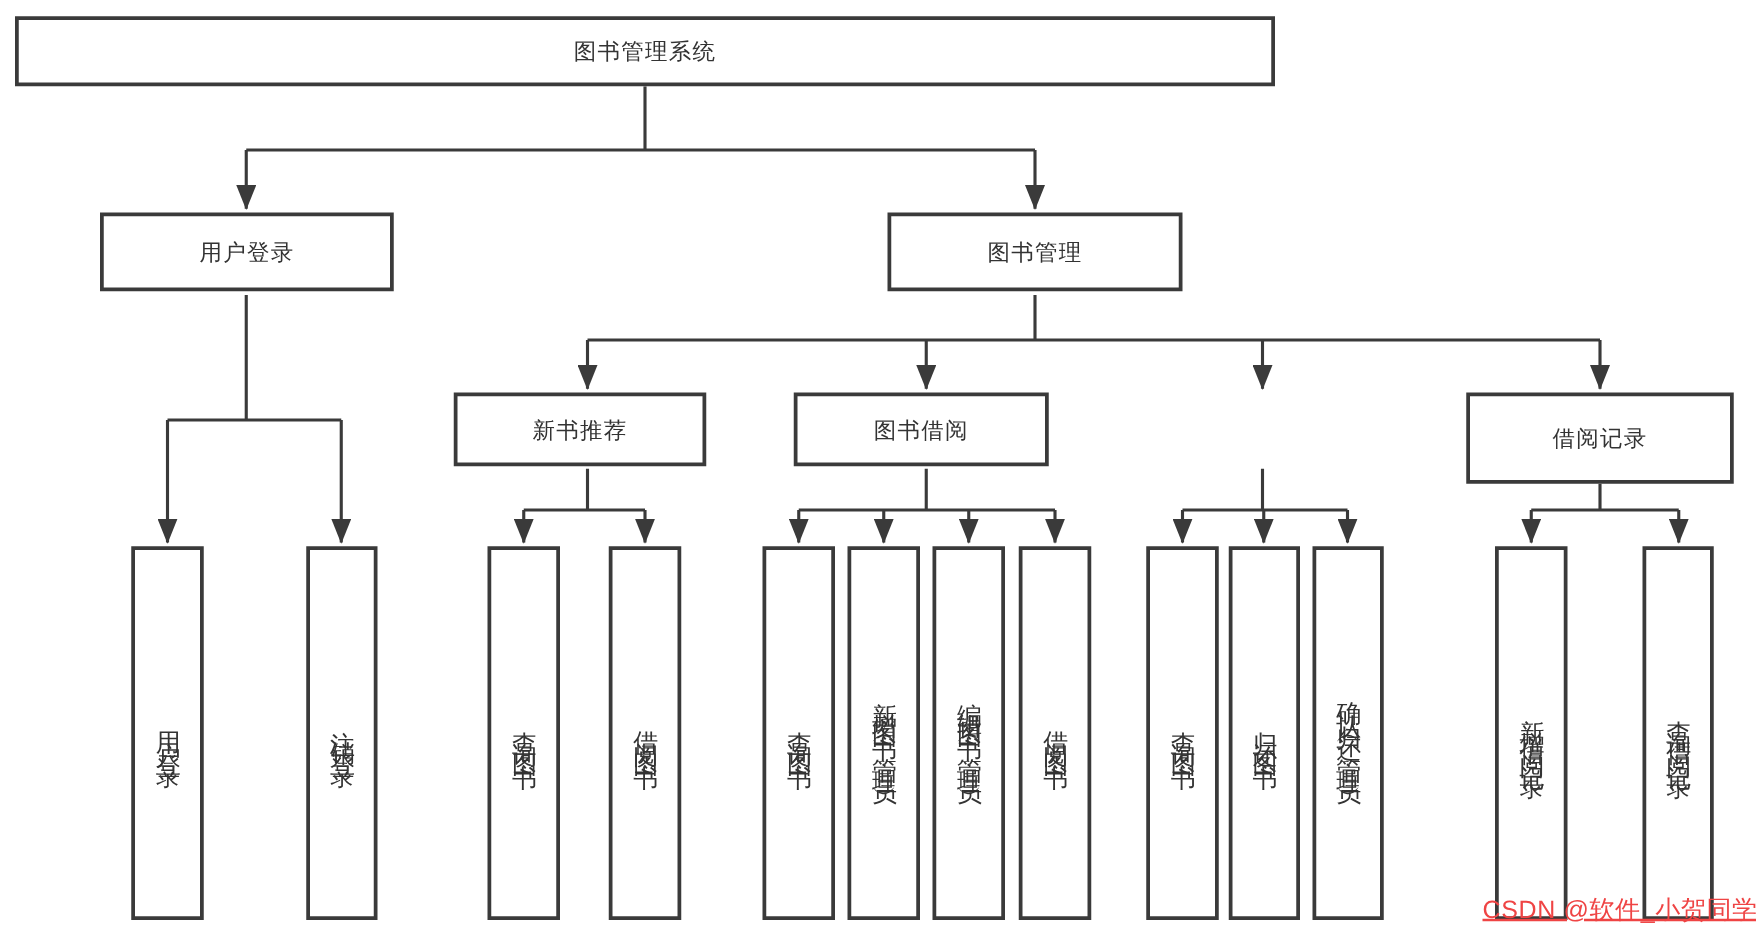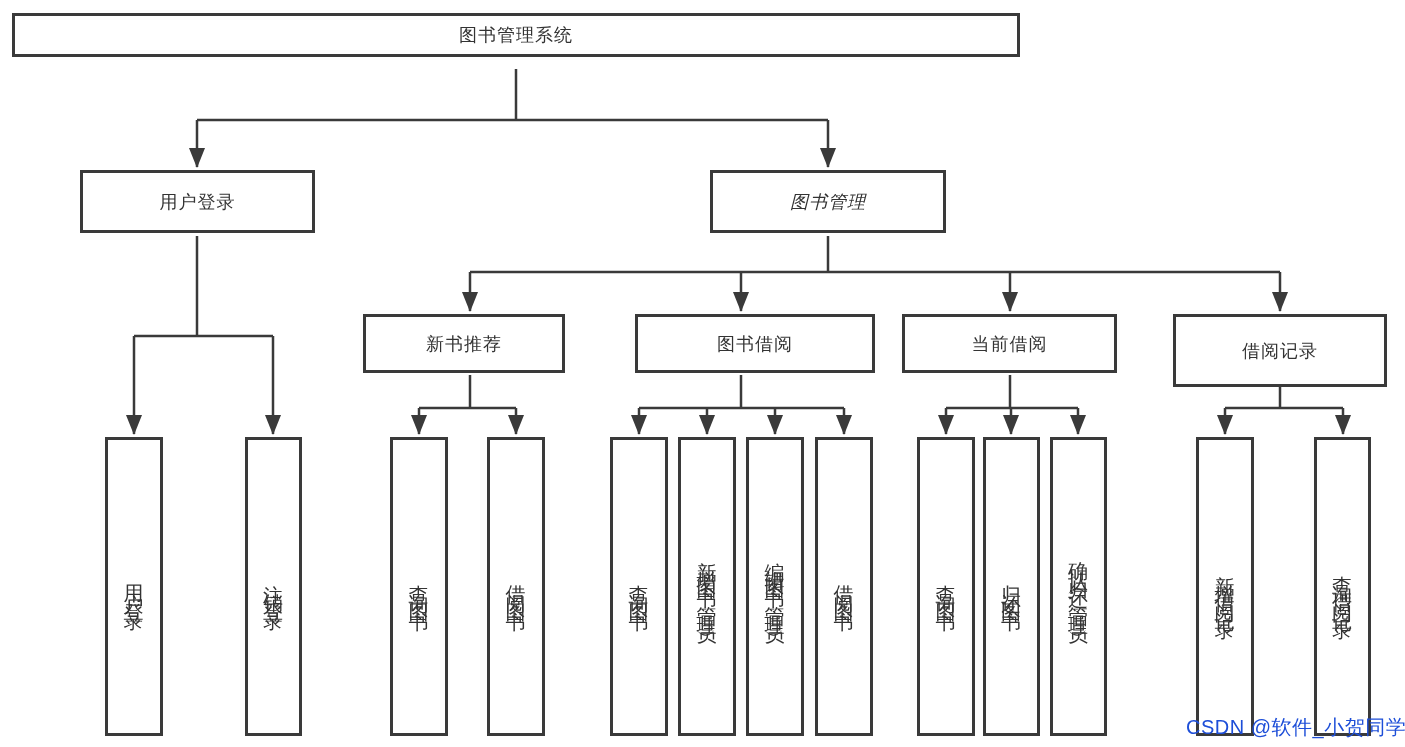--- a/index.html
+++ b/index.html
@@ -36,24 +36,25 @@
     font-size: 20px;
     line-height: 1;
     letter-spacing: 9px;
     color: #333333;
   }
   .watermark {
     position: absolute;
     left: 1186px;
     top: 714px;
     font-size: 20px;
-    color: #1d4ed8;
+    color: #ef4444;
     letter-spacing: 0.5px;
     white-space: nowrap;
     z-index: 10;
+    text-decoration: underline;
   }
   .line { stroke: #3a3a3a; stroke-width: 2.5; fill: none; }
 </style>
 </head>
 <body>
 
 <div id="canvas">
 
   <svg id="connectors" viewBox="0 0 1405 747" xmlns="http://www.w3.org/2000/svg">
     <defs>
@@ -96,28 +97,27 @@
     <path class="line" d="M946 408 V434" marker-end="url(#arrow)"></path>
     <path class="line" d="M1011 408 V434" marker-end="url(#arrow)"></path>
     <path class="line" d="M1078 408 V434" marker-end="url(#arrow)"></path>
 
     <path class="line" d="M1280 375 V408"></path>
     <path class="line" d="M1225 408 H1343"></path>
     <path class="line" d="M1225 408 V434" marker-end="url(#arrow)"></path>
     <path class="line" d="M1343 408 V434" marker-end="url(#arrow)"></path>
   </svg>
 
-  <div class="box h-box root-box" style="left:12px; top:13px; width:1008px; height:44px;">图书管理系统</div>
+  <div class="box h-box root-box" style="left:12px; top:13px; width:1008px; height:56px;">图书管理系统</div>
 
   <div class="box h-box" style="left:80px; top:170px; width:235px; height:63px;">用户登录</div>
-  <div class="box h-box" style="left:710px; top:170px; width:236px; height:63px;font-style:italic;">图书管理</div>
+  <div class="box h-box" style="left:710px; top:170px; width:236px; height:63px;">图书管理</div>
 
   <div class="box h-box" style="left:363px; top:314px; width:202px; height:59px;">新书推荐</div>
-  <div class="box h-box" style="left:635px; top:314px; width:240px; height:59px;">图书借阅</div>
-  <div class="box h-box" style="left:902px; top:314px; width:215px; height:59px;">当前借阅</div>
+  <div class="box h-box" style="left:635px; top:314px; width:204px; height:59px;">图书借阅</div>
   <div class="box h-box" style="left:1173px; top:314px; width:214px; height:73px;">借阅记录</div>
 
   <div class="box v-box" style="left:105px; width:58px;">
     <span class="v-text">用户登录</span>
   </div>
   <div class="box v-box" style="left:245px; width:57px;">
     <span class="v-text">注销登录</span>
   </div>
 
   <div class="box v-box" style="left:390px; width:58px;">

